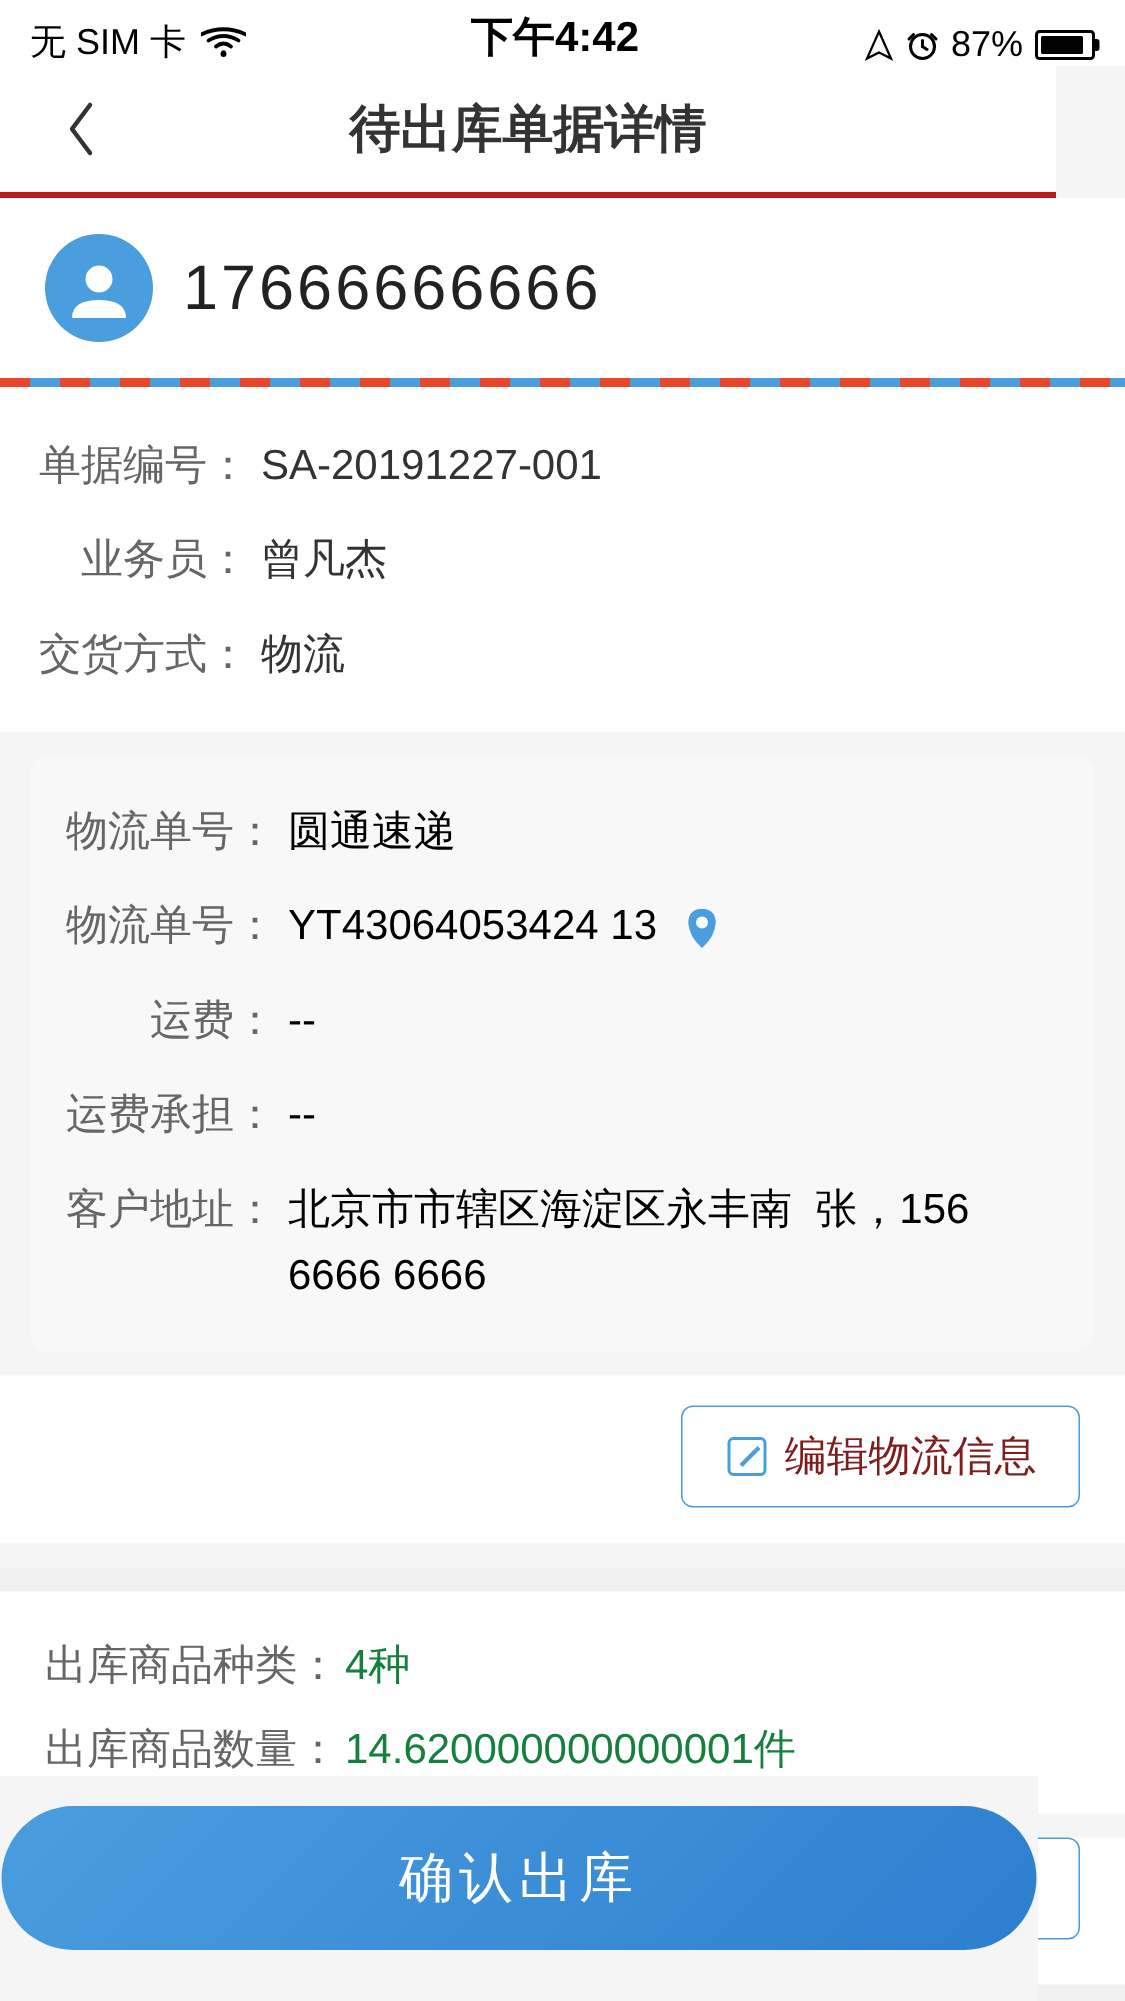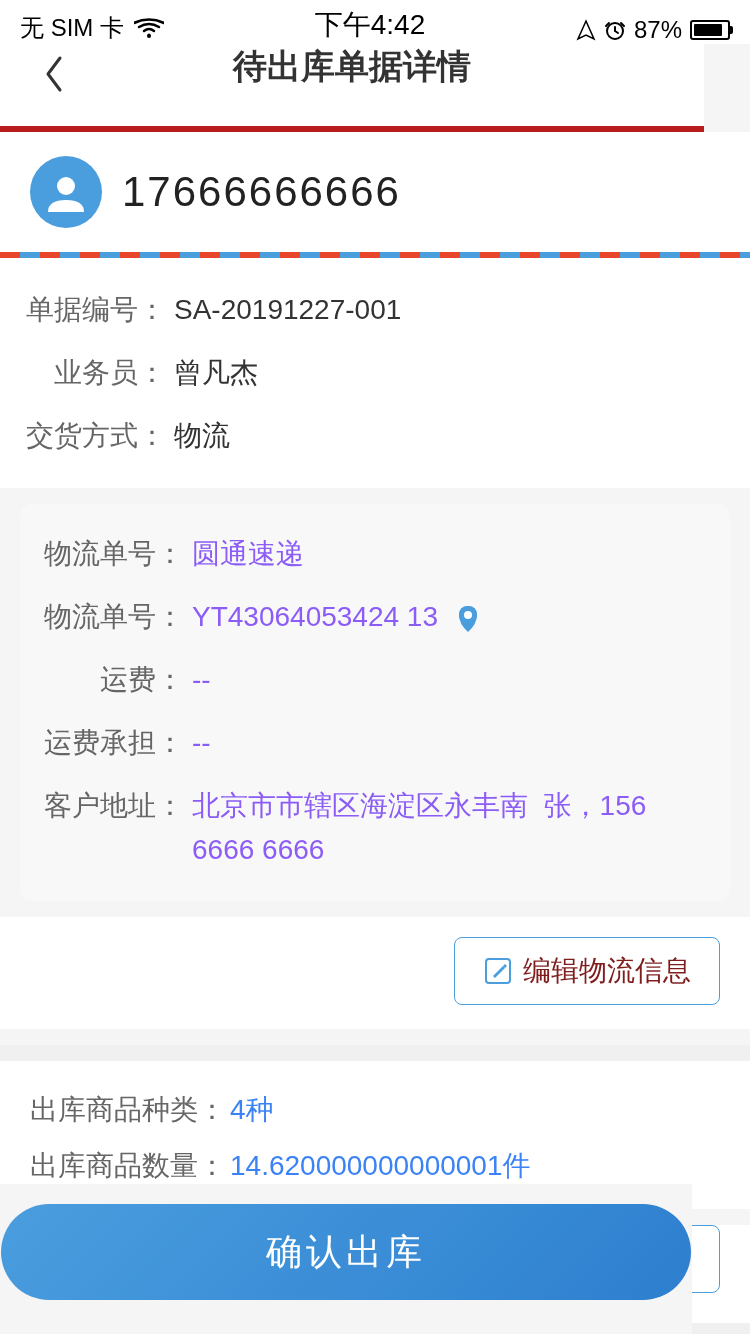--- a/index.html
+++ b/index.html
@@ -19,21 +19,21 @@
       height: 44px;
       background: #fff;
       display: flex;
       align-items: flex-end;
       justify-content: space-between;
       padding: 0 20px;
       font-size: 24px;
       color: #000;
     }
     .status-left { display: flex; align-items: center; gap: 10px; }
-    .status-center { font-size: 28px; font-weight: 400; }
+    .status-center { font-size: 28px; font-weight: 700; }
     .status-right { display: flex; align-items: center; gap: 8px; font-size: 24px; }
     .battery-icon {
       display: inline-flex; align-items: center;
       border: 2px solid #000; border-radius: 3px;
       width: 40px; height: 20px; padding: 2px; position: relative;
     }
     .battery-icon::after {
       content: '';
       position: absolute; right: -5px; top: 50%;
       transform: translateY(-50%);
@@ -41,24 +41,24 @@
       background: #000; border-radius: 0 2px 2px 0;
     }
     .battery-fill { background: #000; height: 100%; width: 87%; border-radius: 1px; }
 
     
     .nav-bar {
       width: 704px;
       height: 88px;
       background: #fff;
       display: flex;
-      align-items: flex-start;
+      align-items: center;
       justify-content: center;
       position: relative;
-      border-bottom: 6px solid #b91c1c;
+      border-bottom: 4px solid #b91c1c;
     }
     .nav-back {
       position: absolute; left: 24px;
       font-size: 36px; color: #333;
       cursor: pointer;
       width: 60px; height: 60px;
       display: flex; align-items: center; justify-content: center;
     }
     .nav-title {
       font-size: 34px;
@@ -143,21 +143,21 @@
     .logistics-row:last-child { margin-bottom: 0; }
     .logistics-label {
       color: #666;
       font-size: 28px;
       min-width: 148px;
       text-align: right;
       flex-shrink: 0;
       padding-right: 8px;
     }
     .logistics-value {
-      color: #8b5cf6;
+      color: #000000;
       font-size: 28px;
       flex: 1;
       display: flex;
       align-items: center;
       gap: 12px;
     }
     .location-icon {
       width: 36px; height: 36px;
       flex-shrink: 0;
     }
@@ -191,21 +191,21 @@
       display: flex;
       align-items: center;
       margin-bottom: 18px;
     }
     .goods-row:last-child { margin-bottom: 0; }
     .goods-label {
       color: #666; font-size: 28px;
       min-width: 200px; flex-shrink: 0;
     }
     .goods-value {
-      color: #3b82f6; font-size: 28px;
+      color: #15803d; font-size: 28px;
     }
 
     
     .detail-btn-container {
       background: #fff;
       display: flex;
       justify-content: flex-end;
       padding: 0 30px 30px;
     }
     .detail-btn {

